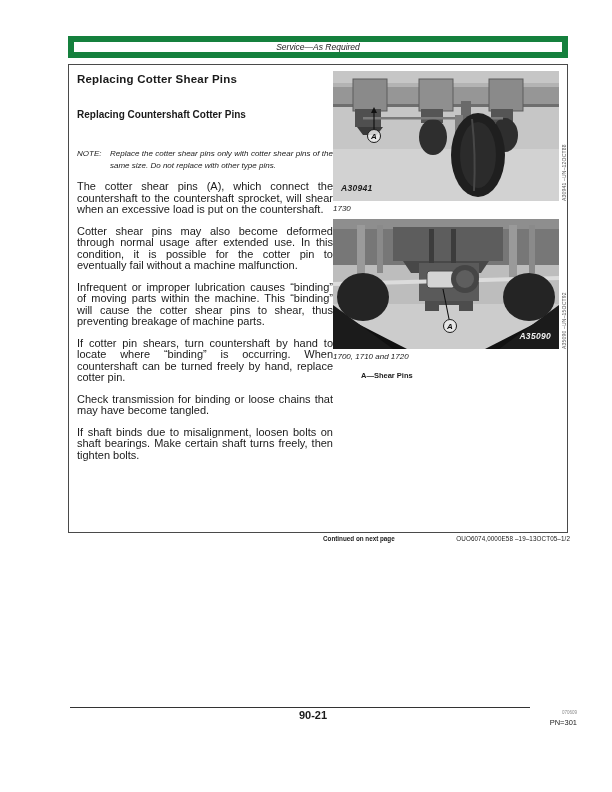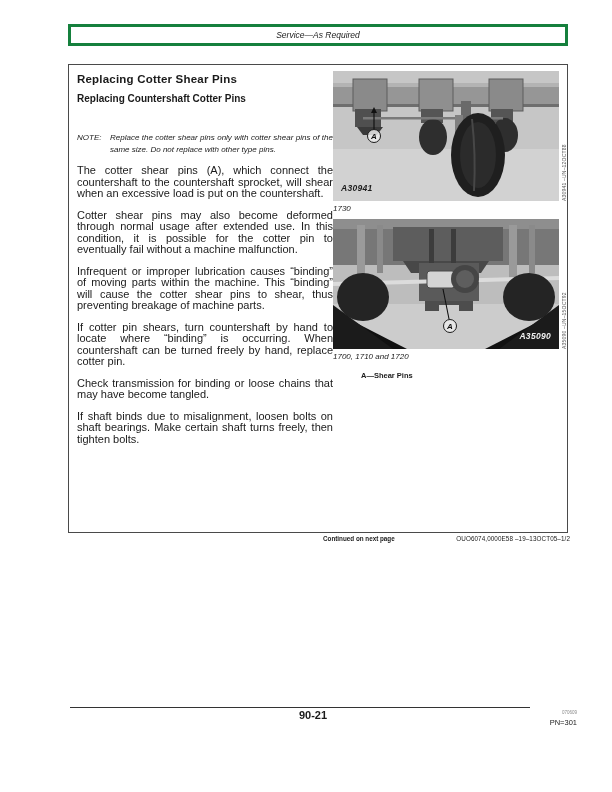--- a/index.html
+++ b/index.html
@@ -3,32 +3,32 @@
 <meta charset="utf-8">
 <style>
   html,body{margin:0;padding:0;}
   body{
     width:612px;height:792px;position:relative;background:#ffffff;
     font-family:"Liberation Sans", sans-serif;color:#1a1a1a;
     -webkit-font-smoothing:antialiased;
   }
   
   .header-box{
-    position:absolute;left:68px;top:24px;width:500px;height:22px;
-    border:3px solid #15803d;display:flex;align-items:center;justify-content:center;
+    position:absolute;left:68px;top:36px;width:500px;height:22px;
+    border:6px solid #15803d;display:flex;align-items:center;justify-content:center;
     box-sizing:border-box;
   }
   .header-box .running-title{font-style:italic;font-size:8.5px;color:#222;}
   
   .content-box{
     position:absolute;left:68px;top:64px;width:500px;height:469px;
     border:1px solid #4a4a4a;box-sizing:border-box;
   }
   .text-col{position:absolute;left:8px;top:4px;width:256px;}
-  .article-title{font-size:11.5px;font-weight:bold;margin:4px 0 8px 0;letter-spacing:.2px;}
+  .article-title{font-size:11.5px;font-weight:bold;margin:4px 0 24px 0;letter-spacing:.2px;}
   .article-subtitle{font-size:10px;font-weight:bold;margin:0 0 28px 0;}
   .note{display:flex;font-style:italic;font-size:8px;line-height:11.5px;margin:0 0 10px 0;}
   .note-label{width:33px;flex:none;}
   .note-body{flex:1;text-align:justify;}
   .body-par{font-size:11px;line-height:11.5px;margin:0 0 10px 0;text-align:justify;}
   
   .fig-col{position:absolute;left:264px;top:6px;width:236px;}
   .figure{position:relative;margin-bottom:6px;}
   .photo{position:relative;width:226px;height:130px;overflow:hidden;background:#c4c4c4;}
   .photo svg{display:block;}

